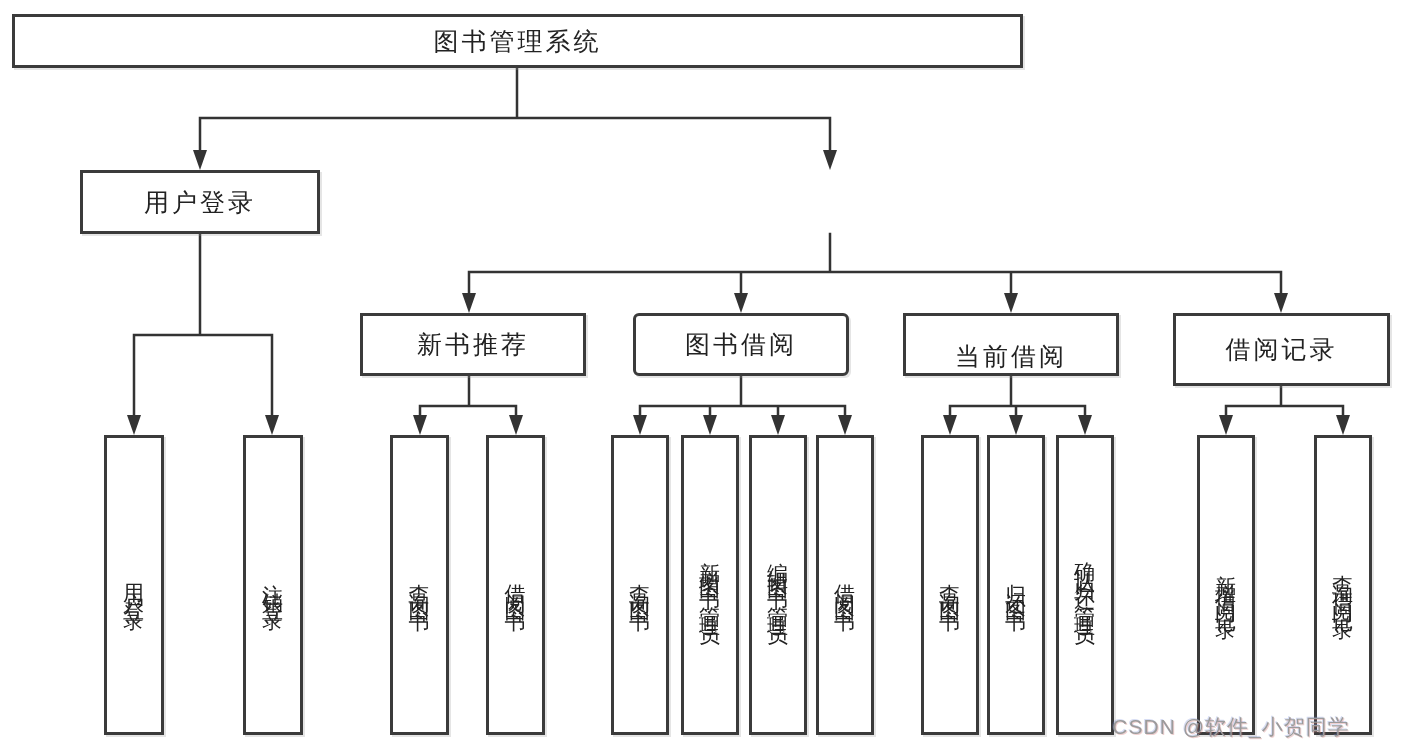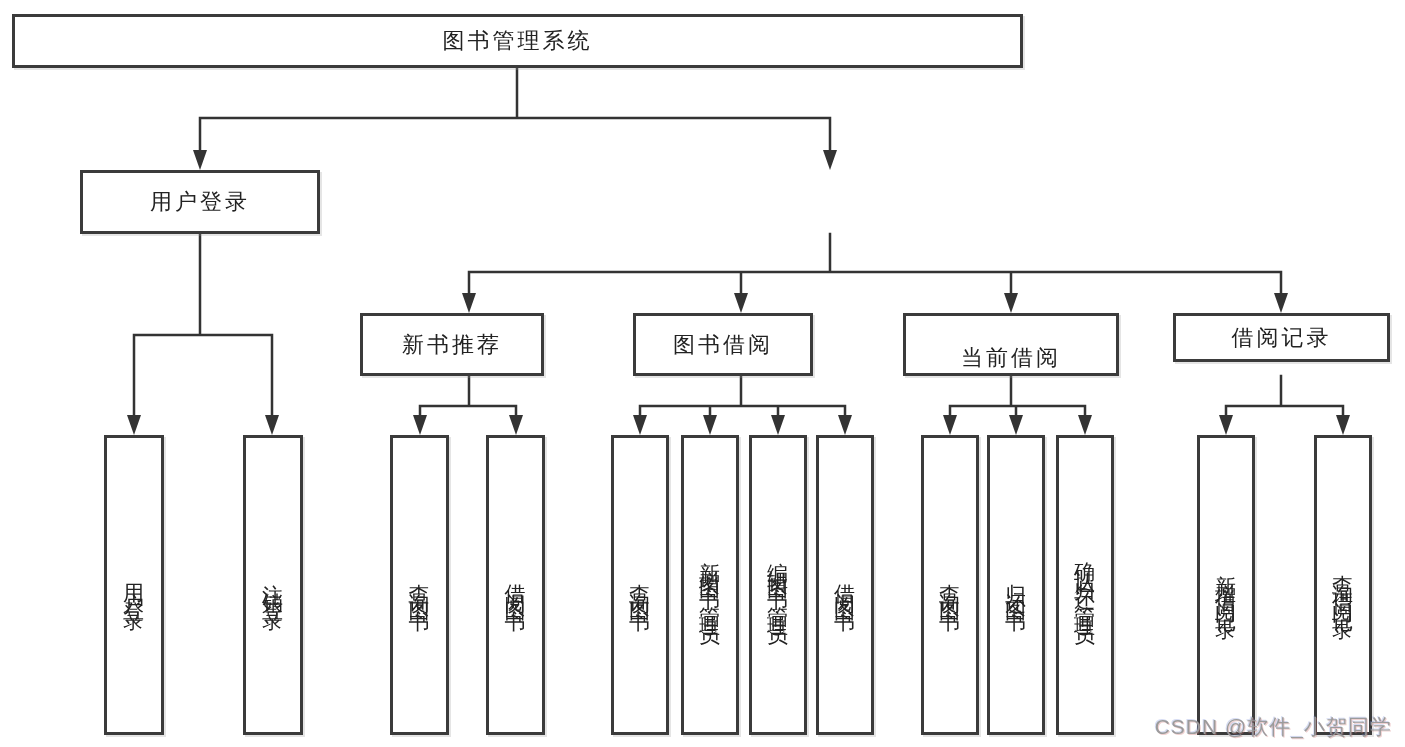--- a/index.html
+++ b/index.html
@@ -23,49 +23,49 @@
   .connectors polygon{fill:var(--line);stroke:none;}
   .box{
     position:absolute;
     box-sizing:border-box;
     background:#fff;
     border:3px solid var(--border);
     display:flex;align-items:center;justify-content:center;
     box-shadow:2px 2px 0 rgba(150,150,150,0.25);
     z-index:1;
   }
-  .hlabel{font-size:22px;letter-spacing:3px;white-space:nowrap;color:var(--text);}
+  .hlabel{font-size:25px;letter-spacing:3px;white-space:nowrap;color:var(--text);}
   .leaf .vlabel{
     writing-mode:vertical-rl;
     text-orientation:mixed;
     font-size:21px;
     letter-spacing:9px;
     line-height:1;
     color:var(--text);
     max-height:288px;
   }
   .watermark{
     position:absolute;
     left:1070px;top:713px;width:322px;
-    text-align:right;
+    text-align:center;
     font-size:21px;
     color:var(--wm);
     letter-spacing:1px;
     white-space:nowrap;
     text-shadow:1px 1px 0 rgba(210,120,120,0.35),-1px -1px 0 rgba(120,140,215,0.30);
     z-index:2;
   }
   
   .n-root{left:12px;top:14px;width:1011px;height:54px;}
   .n-l2a{left:80px;top:170px;width:240px;height:64px;}
   .n-l2b{left:712px;top:170px;width:236px;height:64px;}
-  .n-l3a{left:360px;top:313px;width:184px;height:63px;font-family:Liberation Mono, monospace;}
-  .n-l3b{left:633px;top:313px;width:180px;height:63px;}
+  .n-l3a{left:360px;top:313px;width:226px;height:63px;font-family:Liberation Mono, monospace;}
+  .n-l3b{left:633px;top:313px;width:216px;height:63px;border-radius:6px;}
   .n-l3c{left:903px;top:313px;width:216px;height:63px;align-items:flex-end;}
-  .n-l3d{left:1173px;top:313px;width:217px;height:49px;}
+  .n-l3d{left:1173px;top:313px;width:217px;height:73px;}
   .leaf{top:435px;width:60px;height:300px;}
   .lf-0{left:104px;} .lf-1{left:243px;}
   .lf-2{left:390px;width:59px;} .lf-3{left:486px;width:59px;}
   .lf-4{left:611px;width:58px;} .lf-5{left:681px;width:58px;}
   .lf-6{left:749px;width:58px;} .lf-7{left:816px;width:58px;}
   .lf-8{left:921px;width:58px;} .lf-9{left:987px;width:58px;}
   .lf-10{left:1056px;width:58px;}
   .lf-11{left:1197px;width:58px;} .lf-12{left:1314px;width:58px;}
 </style>
 </head>

